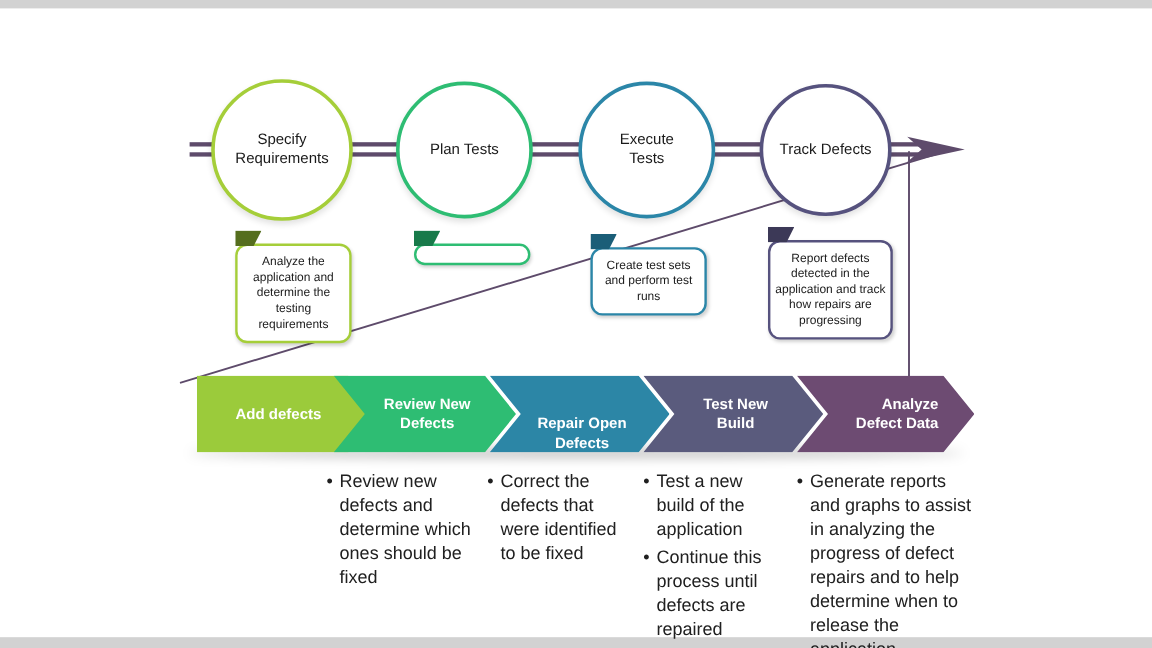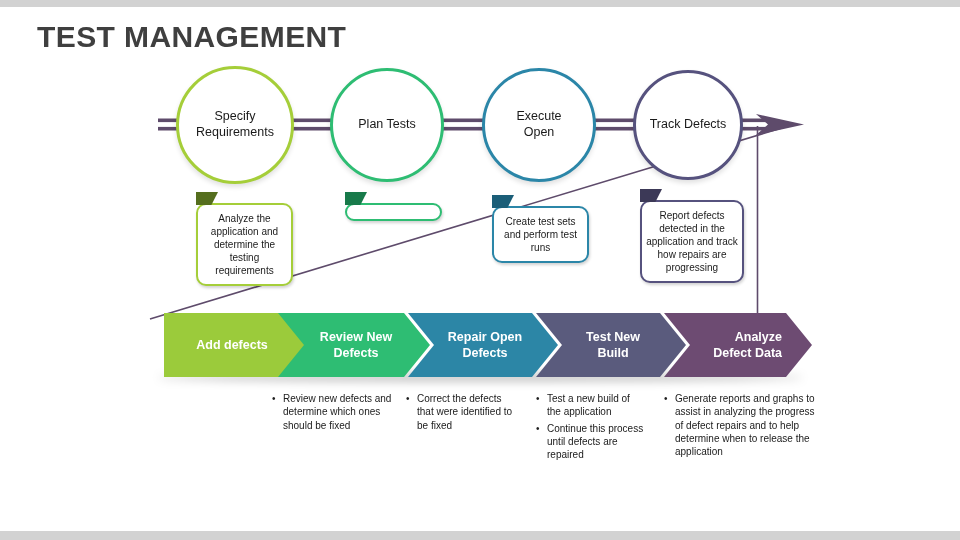--- a/index.html
+++ b/index.html
@@ -61,60 +61,59 @@
     display: flex; align-items: center; justify-content: center; text-align: center;
     padding: 0 28px 0 32px;
     clip-path: polygon(0 0, calc(100% - 26px) 0, 100% 50%, calc(100% - 26px) 100%, 0 100%, 26px 50%);
   }
   .chev.first {
     clip-path: polygon(0 0, calc(100% - 26px) 0, 100% 50%, calc(100% - 26px) 100%, 0 100%);
     padding: 0 28px 0 12px;
   }
   .ch1 { left: 164px; width: 152px; }
   .ch2 { left: 278px; width: 152px; }
-  .ch3 { left: 408px; width: 150px; }
+  .ch3 { left: 408px; width: 150px; align-items: flex-end; }
   .ch4 { left: 536px; width: 150px; }
   .ch4 span { max-width: 62px; display: inline-block; }
   .ch5 { left: 664px; width: 148px; text-align: right; }
   .ch5 span { max-width: 84px; display: inline-block; }
 
-  .bullets { position: absolute; font-size: 10px; line-height: 1.33; color: #202020; list-style: none; }
+  .bullets { position: absolute; font-size: 15px; line-height: 1.33; color: #202020; list-style: none; }
   .bullets li { position: relative; padding-left: 11px; margin-bottom: 3px; }
   .bullets li::before { content: "\2022"; position: absolute; left: 0; }
   .bl2 { left: 272px; top: 392px; width: 122px; }
   .bl3 { left: 406px; top: 392px; width: 112px; }
   .bl4 { left: 536px; top: 392px; width: 110px; }
   .bl5 { left: 664px; top: 392px; width: 152px; }
 </style>
 </head>
 <body>
 
 <div class="slide">
 
   <div class="strip top"></div>
   <div class="strip bottom"></div>
 
-  <h1 class="title">TEST MANAGEMENT</h1>
 
   <svg class="connectors" width="960" height="540" viewBox="0 0 960 540" style="color: rgb(94, 75, 107);">
     <line x1="150" y1="319" x2="795" y2="124" stroke="currentColor" stroke-width="1.6"></line>
     <line x1="757.5" y1="126" x2="757.5" y2="316" stroke="currentColor" stroke-width="1.6"></line>
     <rect x="158" y="118.5" width="616" height="3.6" fill="currentColor"></rect>
     <rect x="158" y="126.9" width="616" height="3.6" fill="currentColor"></rect>
     <polygon points="756,114 804,124.5 756,135 768,124.5" fill="currentColor"></polygon>
   </svg>
 
   <div class="circle c1" style="--c: #A5CE39;">
     <span>Specify Requirements</span>
   </div>
   <div class="circle c2" style="--c: #2EBD73;">
     <span>Plan Tests</span>
   </div>
   <div class="circle c3" style="--c: #2B86A8;">
-    <span>Execute Open</span>
+    <span>Execute Tests</span>
   </div>
   <div class="circle c4" style="--c: #56527E;">
     <span>Track Defects</span>
   </div>
 
   <div class="note n1" style="--c: #A5CE39; --cd: #556E1E;">
     <span class="flag"></span>
     <span>Analyze the application and determine the testing requirements</span>
   </div>
   <div class="note n2" style="--c: #2EBD73; --cd: #187A4A;">

